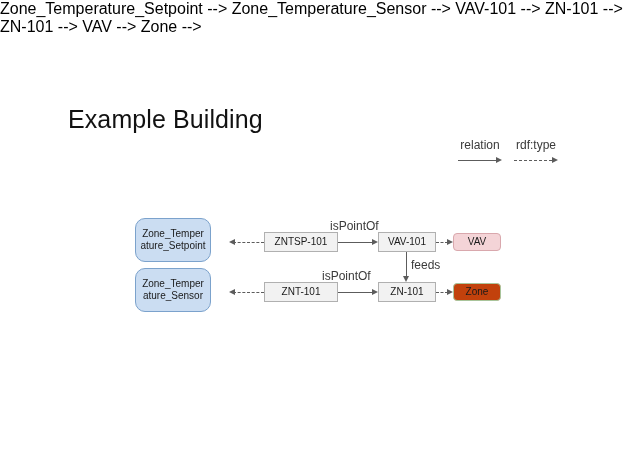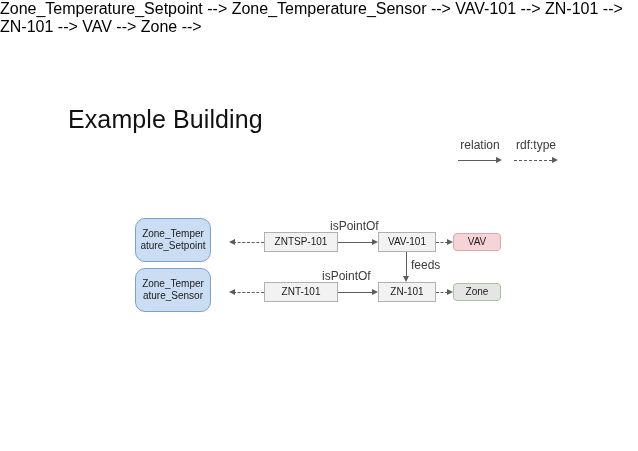--- a/index.html
+++ b/index.html
@@ -132,21 +132,21 @@
     width: 48px;
     height: 18px;
     border-radius: 4px;
     white-space: nowrap;
   }
   .node.typebox.vav {
     background: #f4d4d7;
     border: 1px solid #d9a8ad;
   }
   .node.typebox.zone {
-    background: #e5e5e5;
+    background: #c2410c;
     border: 1px solid #a9c49b;
   }
 
   
   #class-setpoint { left: 135px; top: 218px; }
   #class-sensor   { left: 135px; top: 268px; }
   #inst-zntsp     { left: 264px; top: 232px; width: 74px; }
   #inst-znt       { left: 264px; top: 282px; width: 74px; }
   #inst-vav101    { left: 378px; top: 232px; width: 58px; }
   #inst-zn101     { left: 378px; top: 282px; width: 58px; }

